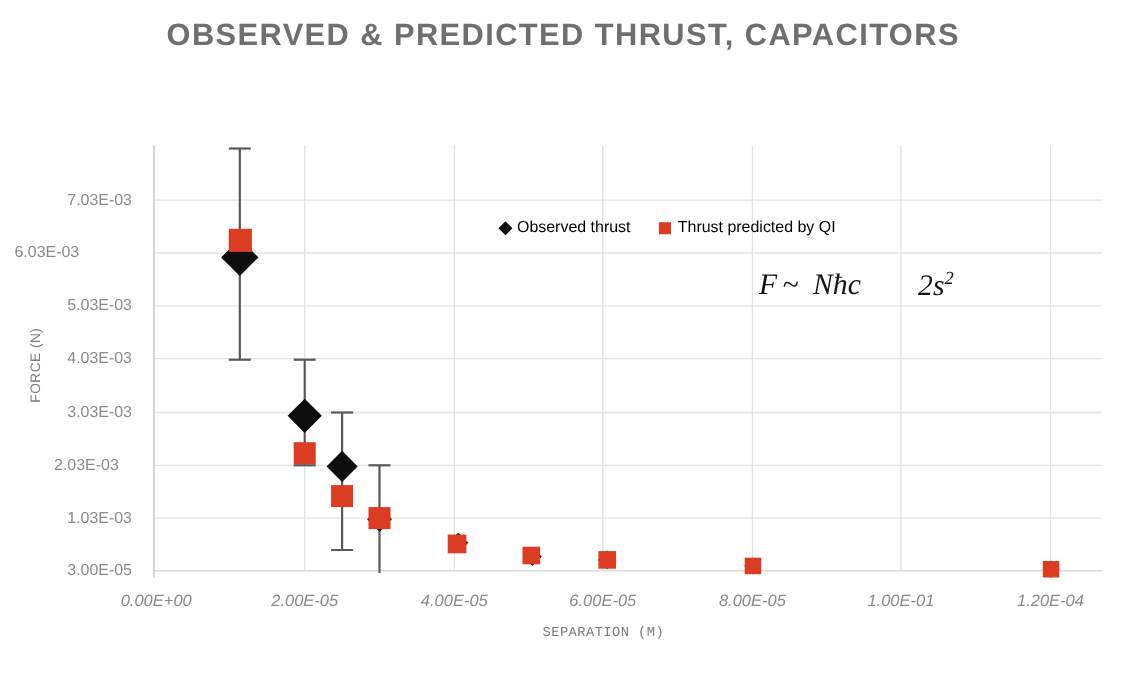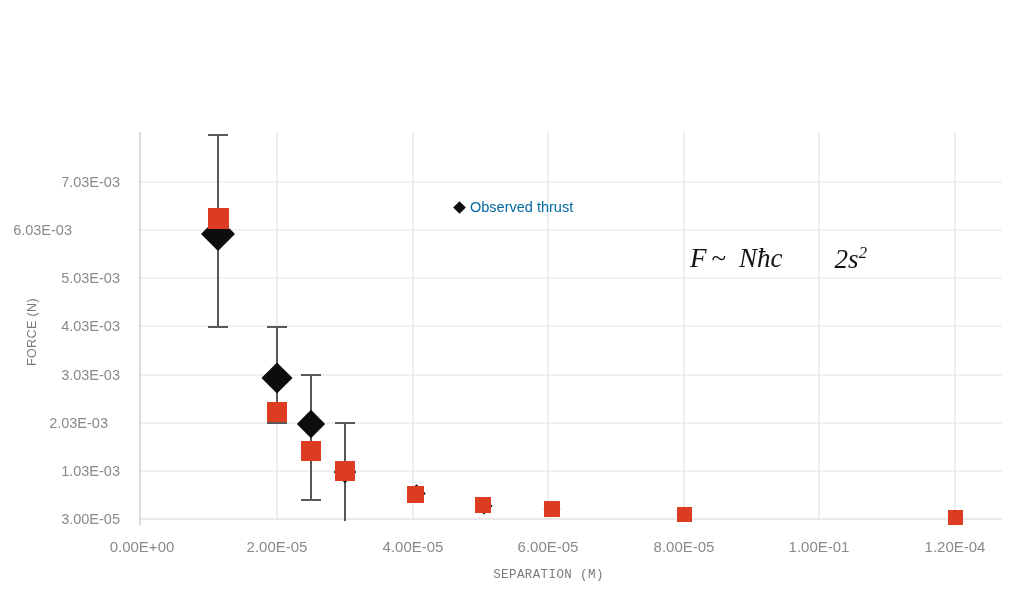--- a/index.html
+++ b/index.html
@@ -68,34 +68,35 @@
   }
   .x-tick-label {
     position: absolute;
     top: 538px;
     width: 140px;
     text-align: center;
     font-size: 15px;
     color: #8a8a8a;
     white-space: nowrap;
     transform: translateX(-70px);
+    font-style: italic;
   }
   .plot-svg {
     position: absolute;
     left: 0; top: 0;
   }
   .legend {
     position: absolute;
     left: 455px;
     top: 199px;
     display: flex;
     align-items: center;
     gap: 26px;
     font-size: 14.5px;
-    color: #0369a1;
+    color: #000000;
     white-space: nowrap;
   }
   .legend-entry {
     display: flex;
     align-items: center;
     gap: 6px;
   }
   .legend-marker-diamond {
     width: 9px;
     height: 9px;
@@ -142,20 +143,21 @@
     padding: 1px 6px 0 6px;
     margin-left: 40px;
   }
   .frac .den sup { font-size: 0.62em; }
 </style>
 </head>
 <body>
 
 <div id="chart-root">
 
+  <div class="chart-title">OBSERVED &amp; PREDICTED THRUST, CAPACITORS</div>
 
   <div class="y-axis-title">FORCE (N)</div>
   <div class="x-axis-title">SEPARATION (M)</div>
 
   <div class="y-tick-label" style="top:182px; right:904px;">7.03E-03</div>
   <div class="y-tick-label" style="top:230px; right:952px;">6.03E-03</div>
   <div class="y-tick-label" style="top:278px; right:904px;">5.03E-03</div>
   <div class="y-tick-label" style="top:326px; right:904px;">4.03E-03</div>
   <div class="y-tick-label" style="top:375px; right:904px;">3.03E-03</div>
   <div class="y-tick-label" style="top:423px; right:916px;">2.03E-03</div>
@@ -237,20 +239,24 @@
       <rect x="677" y="507" width="15" height="15" fill="#dc3c22"></rect>
       <rect x="948" y="510" width="15" height="15" fill="#dc3c22"></rect>
     </g>
   </svg>
 
   <div class="legend">
     <div class="legend-entry">
       <span class="legend-marker-diamond"></span>
       <span>Observed thrust</span>
     </div>
+    <div class="legend-entry">
+      <span class="legend-marker-square"></span>
+      <span>Thrust predicted by QI</span>
+    </div>
   </div>
 
   <div class="formula">
     <span class="lhs">F</span>
     <span class="tilde">~</span>
     <span class="frac">
       <span class="num">Nħc</span>
       <span class="bar"></span>
       <span class="den"><span>2s</span><sup>2</sup></span>
     </span>

